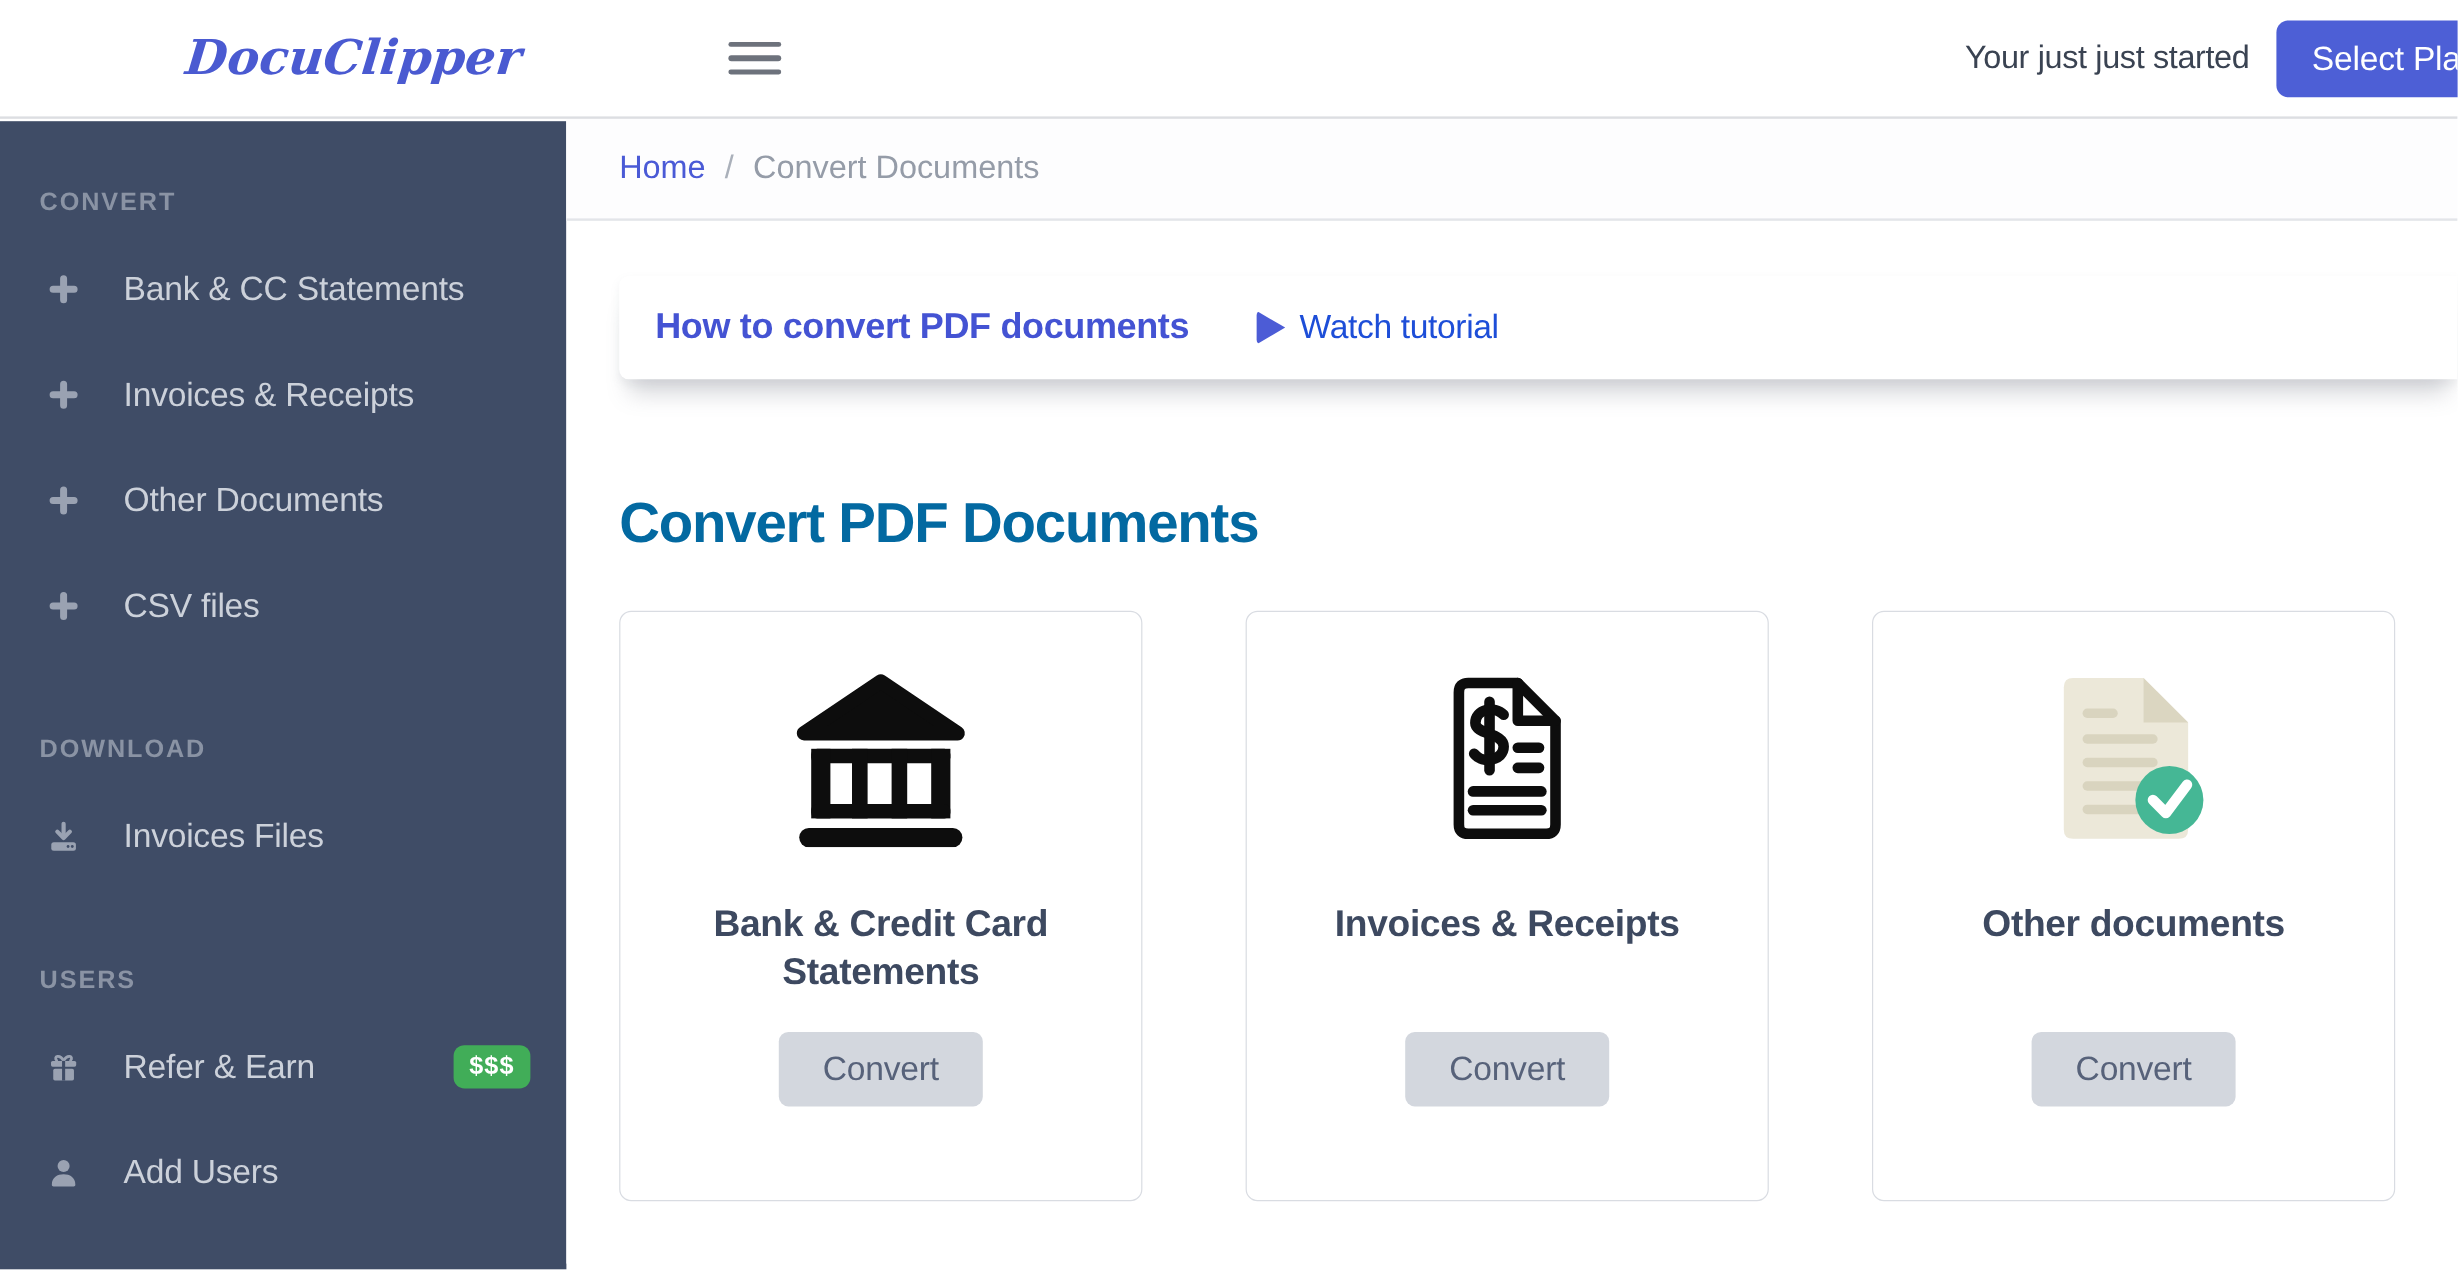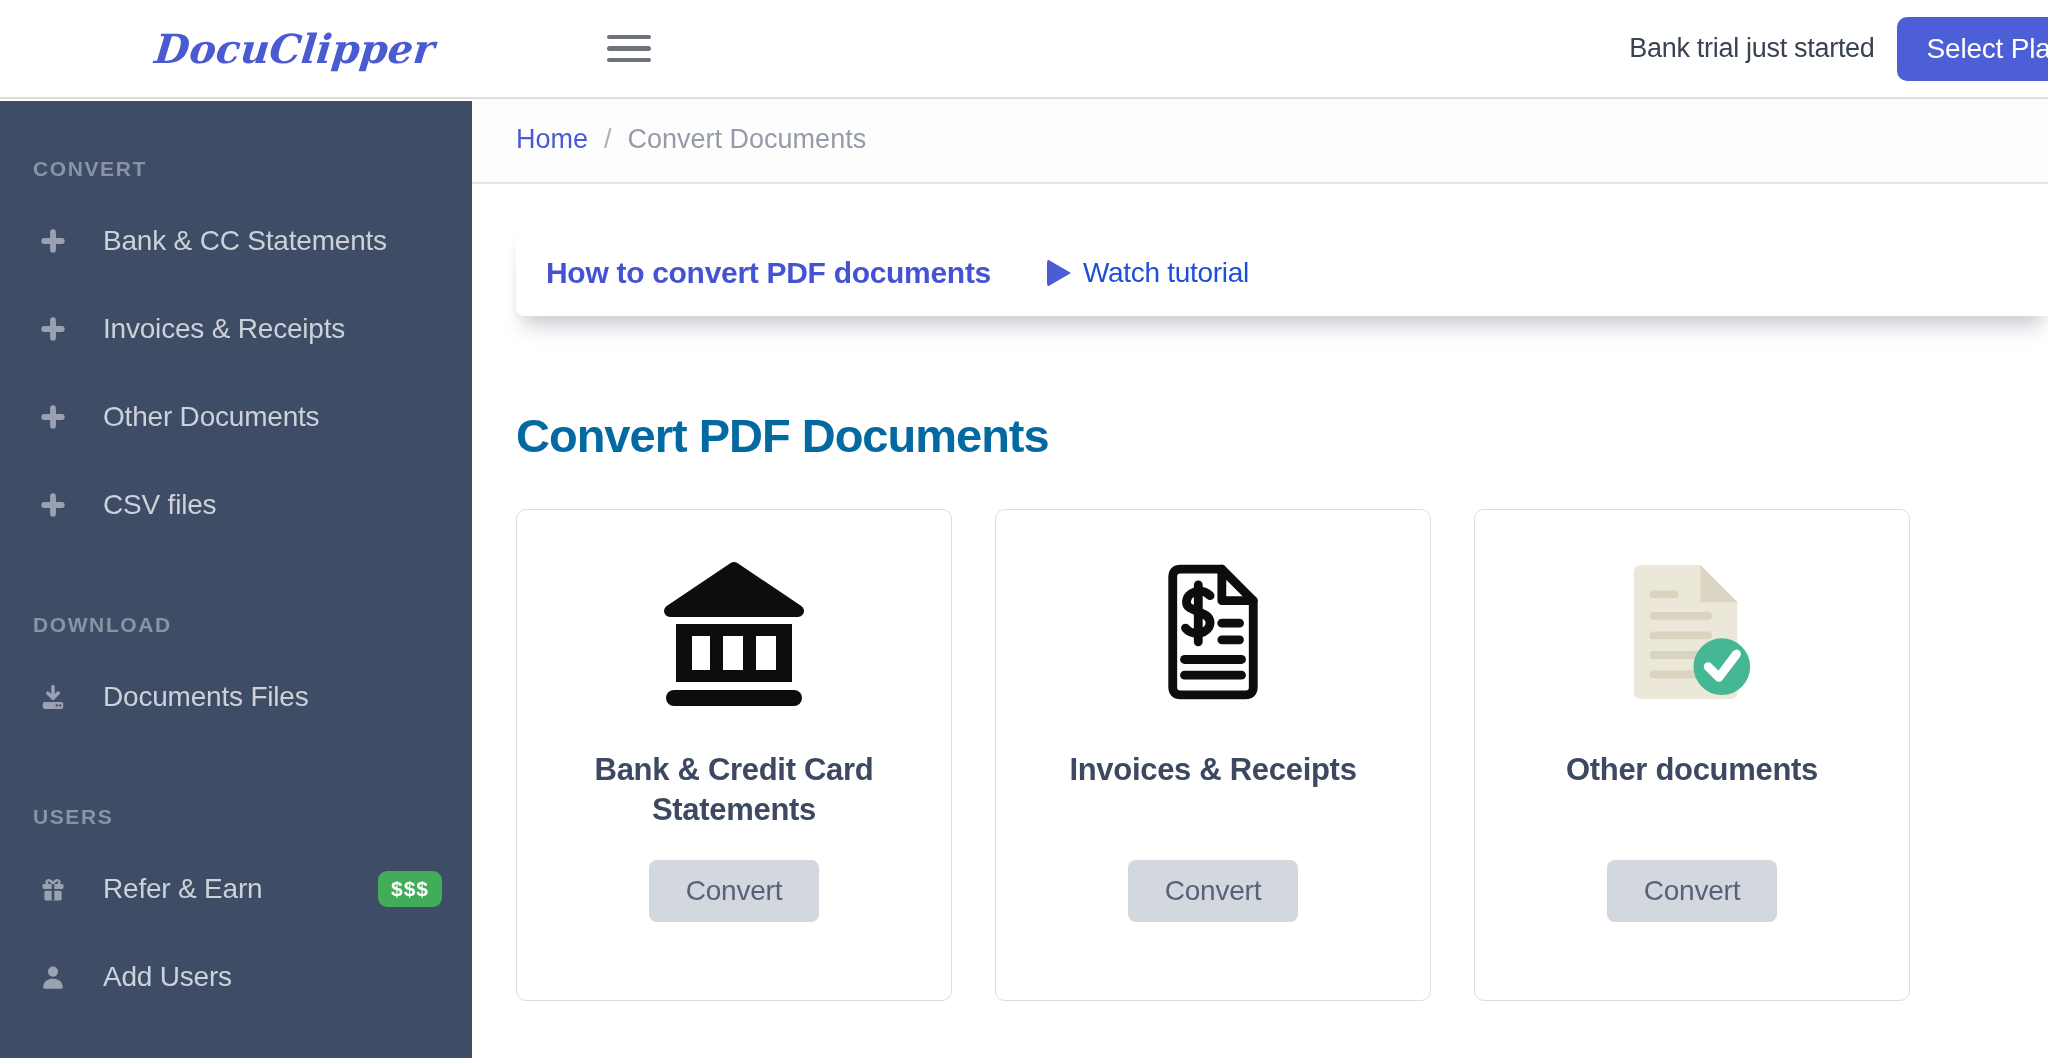--- a/index.html
+++ b/index.html
@@ -82,21 +82,21 @@
     border-left:24px solid #4c5cd6;
     border-top:14px solid transparent; border-bottom:14px solid transparent;
     border-radius:4px;
   }
 
   .page-title {
     margin-top:92px; padding-left:44px;
     font-size:47px; font-weight:700; color:#0369a1; letter-spacing:-1px;
   }
 
-  .cards { display:flex; gap:43px; padding-left:44px; margin-top:46px; }
+  .cards { display:flex; gap:86px; padding-left:44px; margin-top:46px; }
   .card {
     width:436px; height:492px; background:#ffffff;
     border:1px solid #d9dce2; border-radius:10px;
     display:flex; flex-direction:column; align-items:center;
   }
   .card-icon { height:148px; margin-top:48px; display:flex; align-items:center; justify-content:center; }
   .card-title {
     margin-top:44px; font-size:31px; font-weight:700; color:#3d4960;
     text-align:center; line-height:1.28; max-width:320px; letter-spacing:-0.3px;
   }
@@ -114,21 +114,21 @@
   <header class="topbar">
     <div class="logo">DocuClipper</div>
 
     <button class="hamburger" aria-label="menu">
       <i></i>
       <i></i>
       <i></i>
     </button>
 
     <div class="topbar-right">
-      <span class="trial-text">Bank trial just started</span>
+      <span class="trial-text">Your just just started</span>
       <button class="select-plan">Select Plan</button>
     </div>
   </header>
 
   <aside class="sidebar">
 
     <div class="side-section-label first">CONVERT</div>
 
     <div class="side-item">
       <span class="side-icon">
@@ -171,21 +171,21 @@
     <div class="side-item">
       <span class="side-icon">
         <svg width="28" height="28" viewBox="0 0 24 24">
           <path d="M12 3v9.2" stroke="#9aa2b2" stroke-width="3" stroke-linecap="round" fill="none"></path>
           <path d="M7.5 8.6 12 13.2 16.5 8.6" stroke="#9aa2b2" stroke-width="3" stroke-linecap="round" stroke-linejoin="round" fill="none"></path>
           <rect x="3.2" y="16.2" width="17.6" height="6" rx="1.8" fill="#9aa2b2"></rect>
           <circle cx="15.2" cy="19.2" r="1" fill="#3f4c66"></circle>
           <circle cx="18.2" cy="19.2" r="1" fill="#3f4c66"></circle>
         </svg>
       </span>
-      <span>Documents Files</span>
+      <span>Invoices Files</span>
     </div>
 
     <div class="side-section-label">USERS</div>
 
     <div class="side-item">
       <span class="side-icon">
         <svg width="28" height="28" viewBox="0 0 24 24">
           <path d="M12 7.6C9.2 2.6 4.6 4.6 7 7.4" stroke="#9aa2b2" stroke-width="2" fill="none" stroke-linecap="round"></path>
           <path d="M12 7.6c2.8-5 7.4-3 5 -0.2" stroke="#9aa2b2" stroke-width="2" fill="none" stroke-linecap="round"></path>
           <rect x="3" y="7.8" width="18" height="4.2" rx="1.2" fill="#9aa2b2"></rect>

